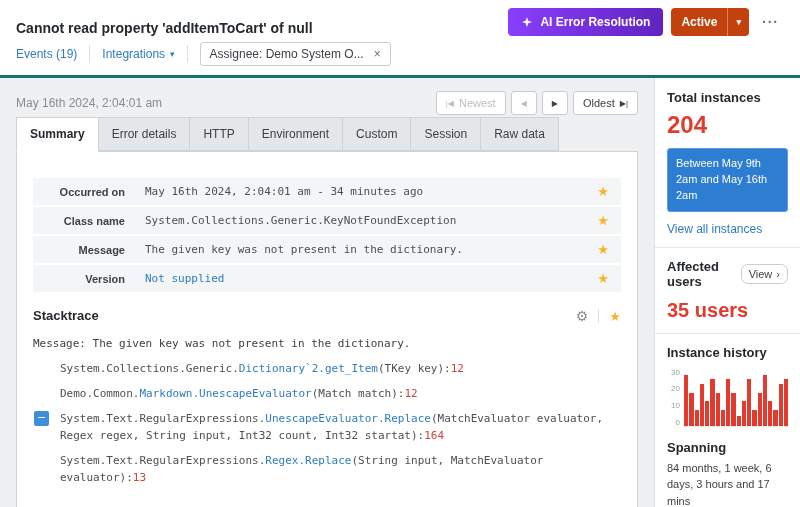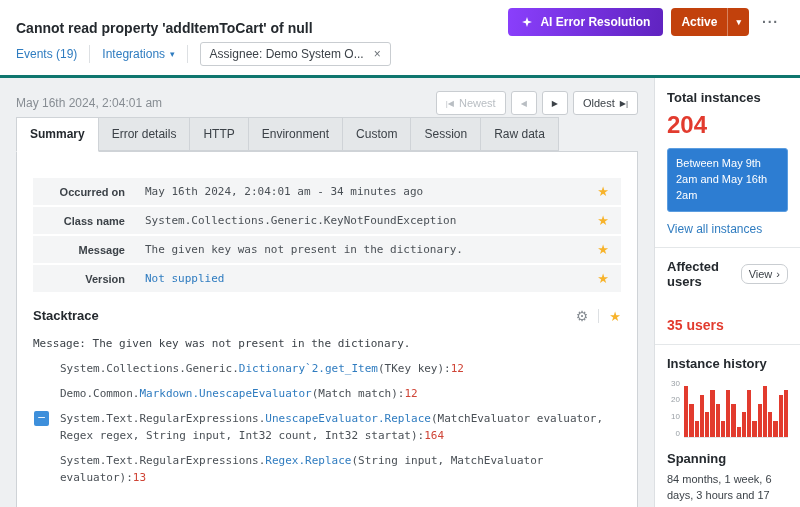--- a/index.html
+++ b/index.html
@@ -57,21 +57,21 @@
   .gutter{width:27px;flex-shrink:0;padding-left:1px;padding-top:1px;}
   .toggle{width:15px;height:15px;background:#3d8fdb;color:#fff;border-radius:2px;font-size:12px;line-height:13px;text-align:center;cursor:pointer;}
   .frame-text{flex:1;font-family:"DejaVu Sans Mono",monospace;font-size:11px;color:#4a5056;line-height:1.55;word-break:break-word;padding-right:6px;}
   .method{color:#2f7cc0;}
   .lineno{color:#cf4436;}
 
   
   .sidebar{width:146px;background:#fff;border-left:1px solid #dde0e3;padding:12px 12px 0;overflow:hidden;flex-shrink:0;}
   .sb-heading{font-size:13px;font-weight:bold;color:#24292e;}
   .big-num{color:#e23b2e;font-size:24px;font-weight:bold;margin:6px 0 9px;}
-  .big-num.users{font-size:14px;margin:28px 0 2px;}
+  .big-num.users{font-size:20px;margin:10px 0 2px;}
   .info-box{background:#2d7dd2;border:1px solid #5b9de0;color:#fff;font-size:11px;line-height:1.45;padding:7px 8px;border-radius:3px;}
   .sb-link{display:block;color:#2f7cc0;font-size:12px;margin-top:10px;text-decoration:none;cursor:pointer;}
   .sb-div{border-top:1px solid #e4e7e9;margin:11px -12px;}
   .sb-row-head{display:flex;justify-content:space-between;align-items:center;}
   .view-btn{background:#fff;border:1px solid #c9cdd1;border-radius:7px;font-size:11px;color:#3c4248;padding:3px 7px;font-family:inherit;cursor:pointer;display:flex;gap:4px;align-items:center;}
   .chart{display:flex;margin-top:9px;height:58px;}
   .yaxis{display:flex;flex-direction:column;justify-content:space-between;font-size:8px;color:#9aa0a6;text-align:right;width:13px;margin-right:4px;line-height:1;}
   .bars{flex:1;display:flex;align-items:flex-end;gap:1px;border-bottom:1px solid #e4e7e9;}
   .bar{flex:1;min-height:2px;}
   .sb-heading.sp{margin-top:13px;}

